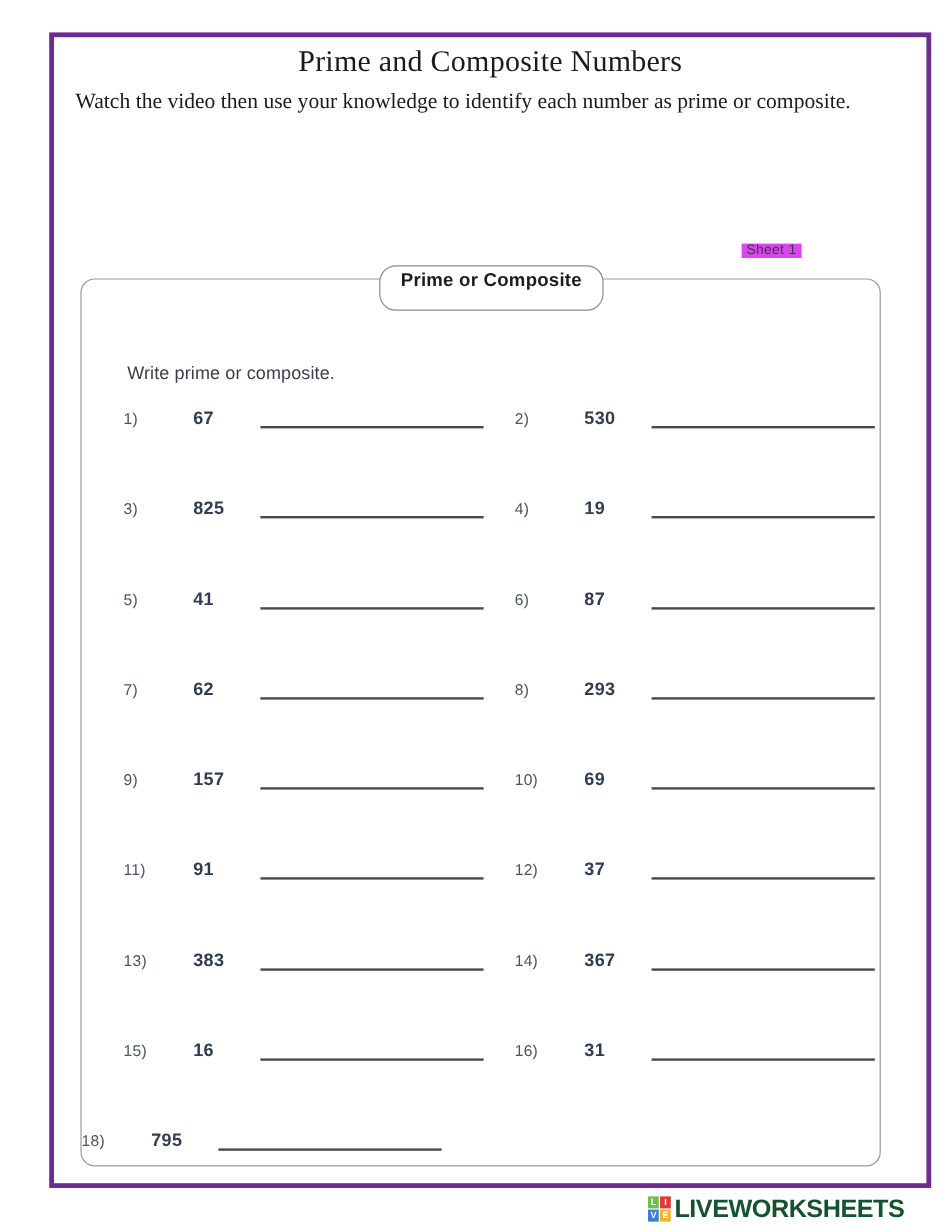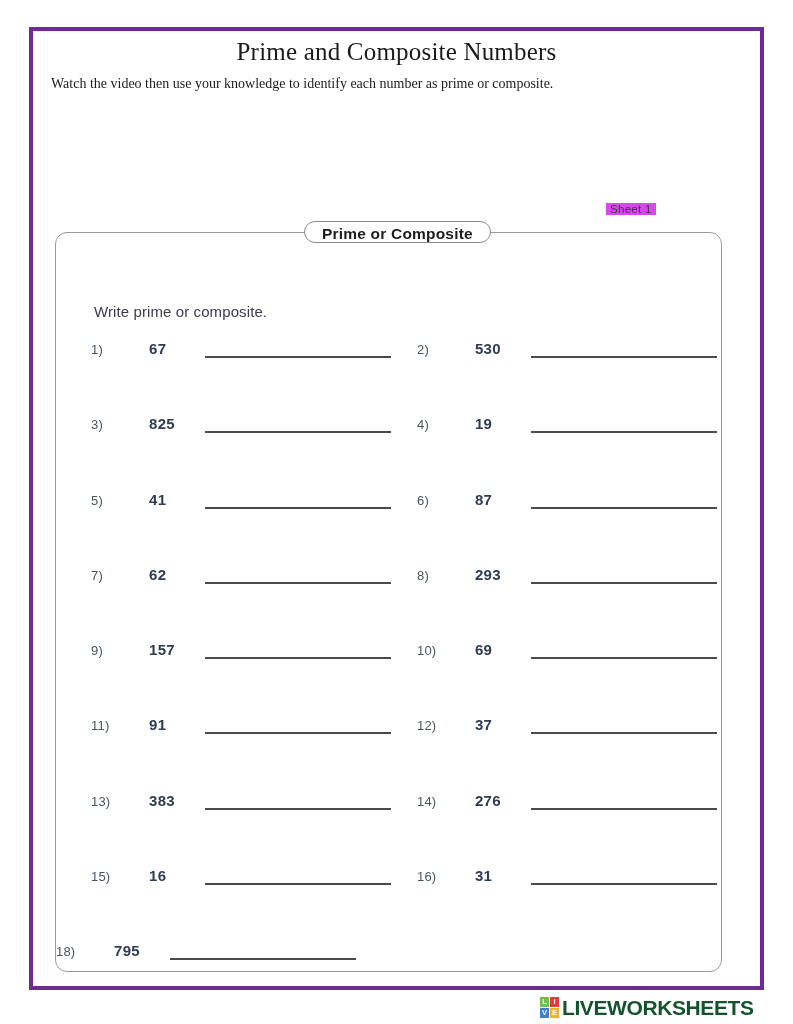--- a/index.html
+++ b/index.html
@@ -12,21 +12,21 @@
     width: 793px;
     height: 1024px;
     font-family: "Liberation Sans", sans-serif;
     overflow: hidden;
     position: relative;
   }
 
   
   .page-frame {
     position: absolute;
-    left: 29px;
+    left: 41px;
     top: 27px;
     width: 735px;
     height: 963px;
     border: 4px solid #6e2c91;
     background: #ffffff;
     box-sizing: border-box;
   }
 
   
   .heading-block {
@@ -41,21 +41,21 @@
     font-weight: normal;
     color: #1b1b1b;
     text-align: center;
     margin: 0;
     padding: 0;
     line-height: 34px;
     letter-spacing: .2px;
   }
   .worksheet-instructions {
     font-family: "Liberation Serif", serif;
-    font-size: 14px;
+    font-size: 18px;
     color: #1b1b1b;
     margin: 3px 0 0 0;
     line-height: 24px;
     text-align: left;
   }
 
   
   .sheet-card {
     position: absolute;
     left: 22px;
@@ -74,21 +74,21 @@
     left: 0;
     top: -12px;
     width: 667px;
     height: 26px;
     pointer-events: none;
   }
   .sheet-badge {
     position: absolute;
     left: 248px;
     top: 0;
-    padding: 3px 17px 0 17px;
+    padding: 3px 17px 16px 17px;
     background: #ffffff;
     border: 1.3px solid #8d8d8d;
     border-radius: 14px;
     font-size: 15.5px;
     font-weight: bold;
     color: #1d1d1d;
     letter-spacing: .2px;
     white-space: nowrap;
     pointer-events: auto;
     line-height: 17px;
@@ -294,21 +294,21 @@
             </div>
           </div>
           <div class="problem-row">
             <div class="problem-cell left">
               <span class="item-index">13)</span>
               <span class="item-number">383</span>
               <span class="answer-line"></span>
             </div>
             <div class="problem-cell right">
               <span class="item-index">14)</span>
-              <span class="item-number">276</span>
+              <span class="item-number">367</span>
               <span class="answer-line"></span>
             </div>
           </div>
           <div class="problem-row">
             <div class="problem-cell left">
               <span class="item-index">15)</span>
               <span class="item-number">16</span>
               <span class="answer-line"></span>
             </div>
             <div class="problem-cell right">

